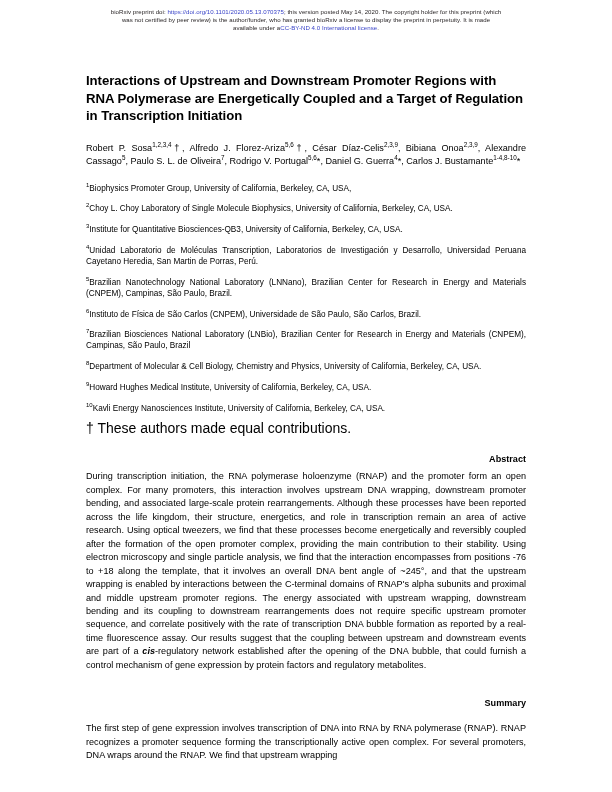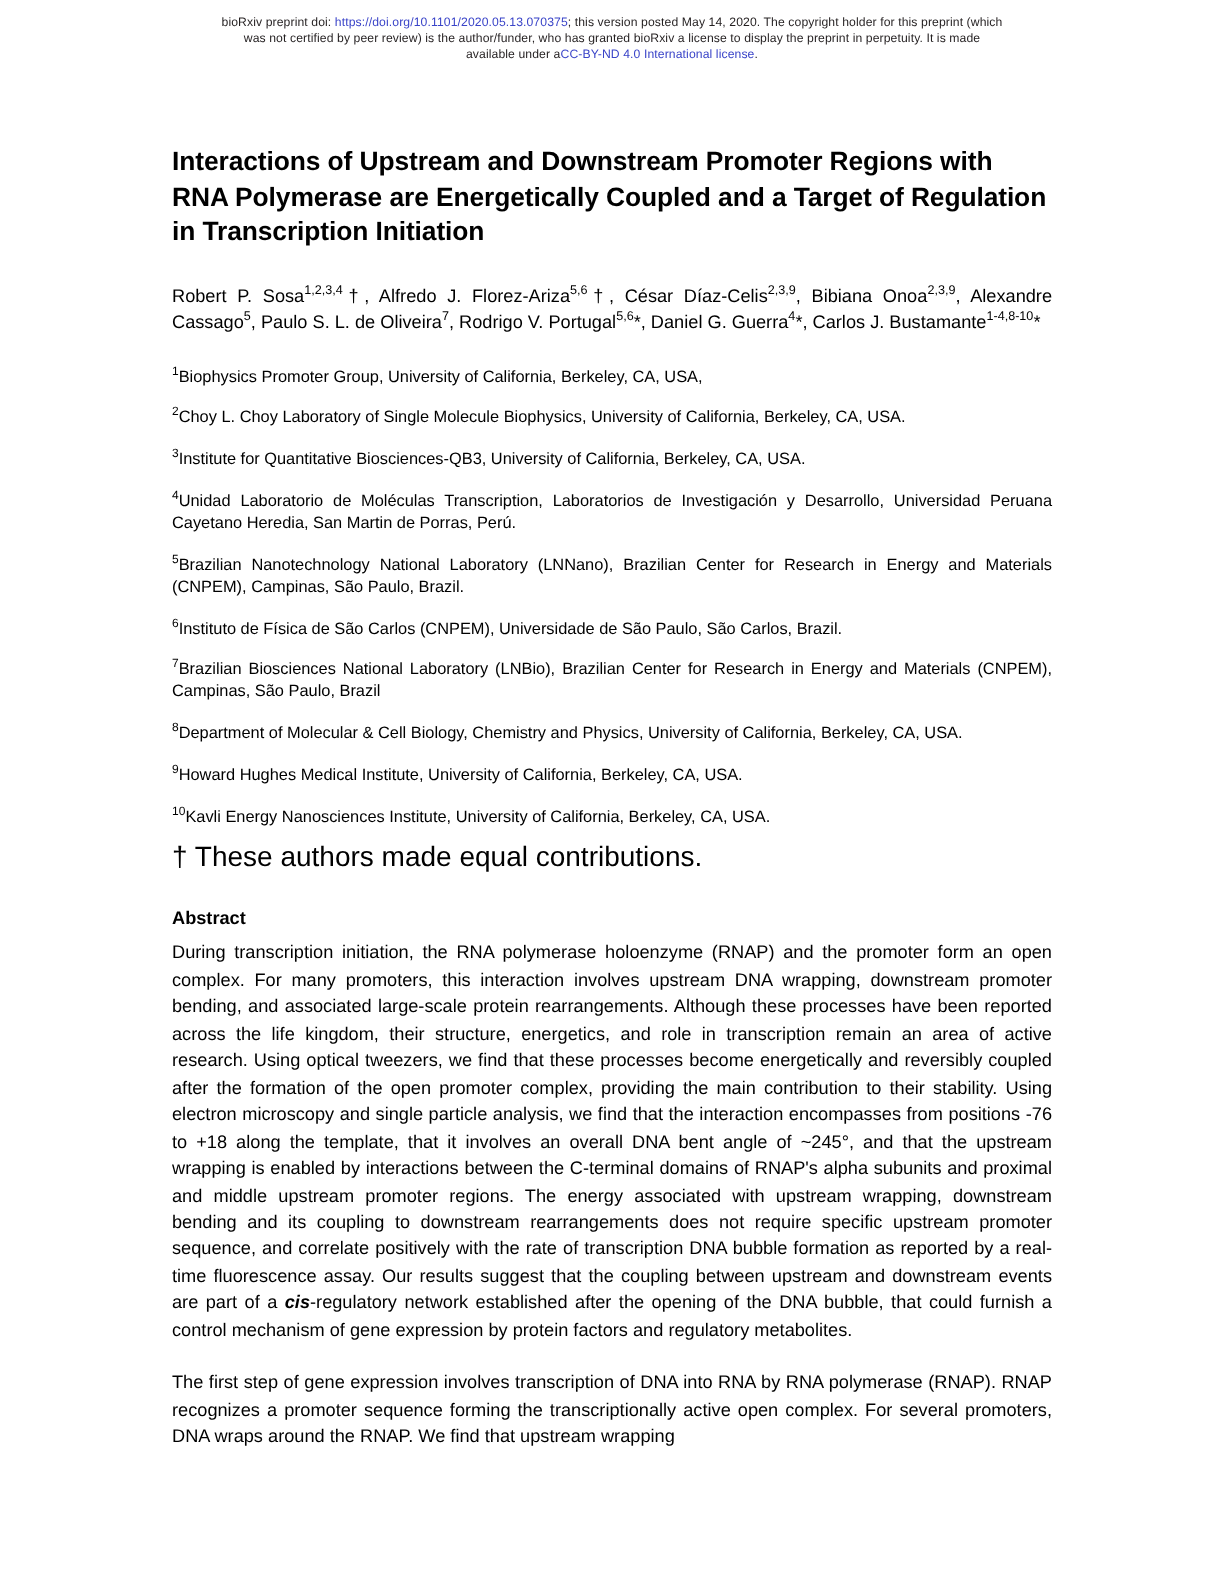--- a/index.html
+++ b/index.html
@@ -81,20 +81,21 @@
     line-height: 11.2px;
     margin-top: 2px;
   }
 
   .section-head {
     font-size: 9.1px;
     line-height: 12px;
     font-weight: bold;
     margin-top: 19px;
     margin-bottom: 5px;
+    text-align: right;
   }
 
   .body-text {
     font-size: 9.1px;
     line-height: 13.45px;
     text-align: justify;
     text-align-last: left;
   }
   .body-text i { font-style: italic; font-weight: bold; }
 
@@ -127,15 +128,16 @@
     <div class="aff"><sup>8</sup><span>Department of Molecular &amp; Cell Biology, Chemistry and Physics, University of California, Berkeley, CA, USA.</span></div>
     <div class="aff"><sup>9</sup><span>Howard Hughes Medical Institute, University of California, Berkeley, CA, USA.</span></div>
     <div class="aff"><sup>10</sup><span>Kavli Energy Nanosciences Institute, University of California, Berkeley, CA, USA.</span></div>
   </div>
 
   <div class="equal-contrib">† These authors made equal contributions.</div>
 
   <div class="section-head">Abstract</div>
   <div class="body-text">During transcription initiation, the RNA polymerase holoenzyme (RNAP) and the promoter form an open complex. For many promoters, this interaction involves upstream DNA wrapping, downstream promoter bending, and associated large-scale protein rearrangements. Although these processes have been reported across the life kingdom, their structure, energetics, and role in transcription remain an area of active research. Using optical tweezers, we find that these processes become energetically and reversibly coupled after the formation of the open promoter complex, providing the main contribution to their stability. Using electron microscopy and single particle analysis, we find that the interaction encompasses from positions -76 to +18 along the template, that it involves an overall DNA bent angle of ~245°, and that the upstream wrapping is enabled by interactions between the C-terminal domains of RNAP's alpha subunits and proximal and middle upstream promoter regions. The energy associated with upstream wrapping, downstream bending and its coupling to downstream rearrangements does not require specific upstream promoter sequence, and correlate positively with the rate of transcription DNA bubble formation as reported by a real-time fluorescence assay. Our results suggest that the coupling between upstream and downstream events are part of a <i>cis</i>-regulatory network established after the opening of the DNA bubble, that could furnish a control mechanism of gene expression by protein factors and regulatory metabolites.</div>
 
+  <div class="section-head summary-head">Summary</div>
   <div class="body-text summary-body">The first step of gene expression involves transcription of DNA into RNA by RNA polymerase (RNAP). RNAP recognizes a promoter sequence forming the transcriptionally active open complex. For several promoters, DNA wraps around the RNAP. We find that upstream wrapping</div>
 
 </div>
 
 </body></html>

